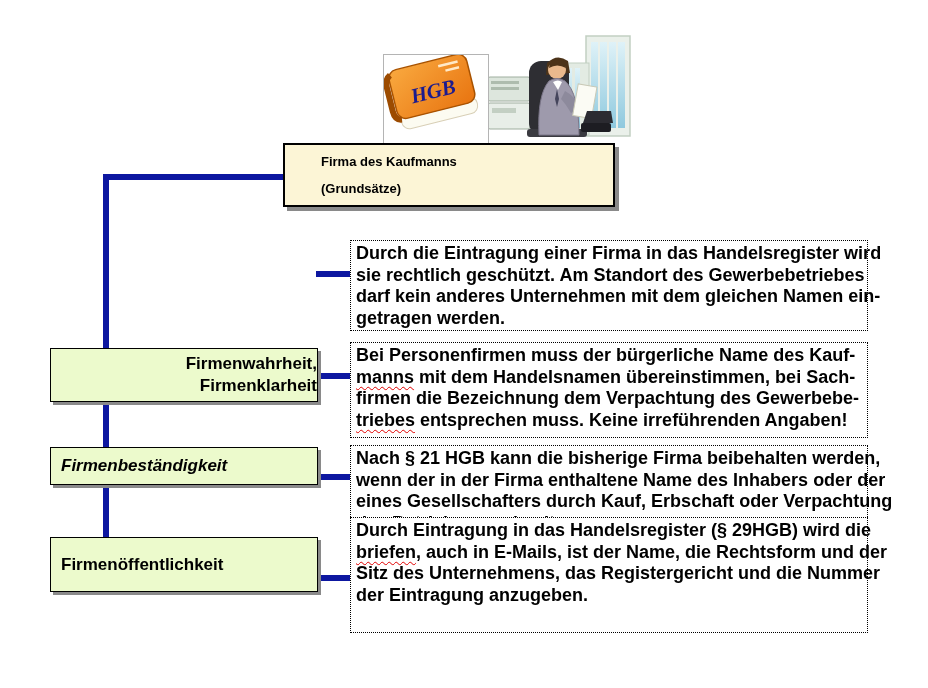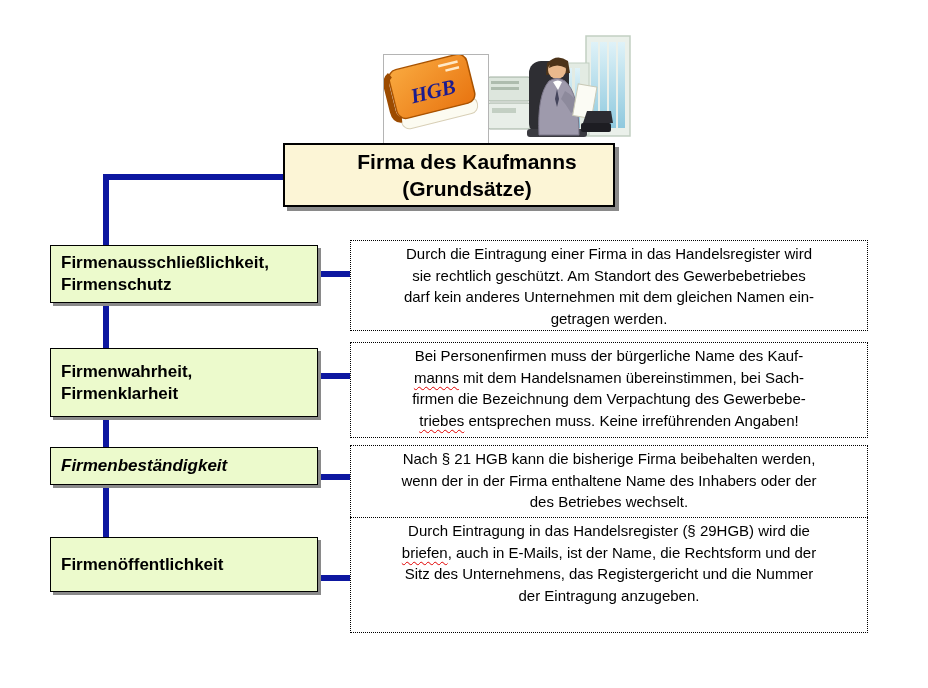--- a/index.html
+++ b/index.html
@@ -16,39 +16,39 @@
   }
   .scene{left:487px;top:33px;width:146px;height:111px;z-index:2;}
 
   
   .title-box{
     left:283px;top:143px;width:332px;height:64px;background:#fcf5d6;
     border:2px solid #000;box-shadow:4px 4px 0 #8a8a8a;z-index:5;
     box-sizing:border-box;display:flex;flex-direction:column;justify-content:center;
     padding-left:36px;
   }
-  .title-box div{font-size:21px;font-weight:bold;line-height:27px;white-space:nowrap;text-align:center;}
+  .title-box div{font-size:13px;font-weight:bold;line-height:27px;white-space:nowrap;}
 
   
   .conn{background:#0d17a0;z-index:1;}
 
   
   .cat{
     left:50px;width:268px;background:#ecfacc;border:1.5px solid #000;
     box-shadow:3px 3px 0 #8a8a8a;z-index:2;box-sizing:border-box;
     display:flex;flex-direction:column;justify-content:center;padding-left:10px;
   }
   .cat div{font-size:17px;font-weight:bold;line-height:22px;white-space:nowrap;}
 
   
   .desc{
     left:350px;width:518px;background:#ffffff;border:1.5px dotted #000;
     z-index:2;box-sizing:border-box;padding:2px 5px;
   }
-  .desc .dline{font-size:15px;font-weight:normal;line-height:21.5px;white-space:nowrap;text-align:center;}
+  .desc .dline{font-size:18px;font-weight:bold;line-height:21.5px;white-space:nowrap;}
   .sq{
     text-decoration:underline;text-decoration-style:wavy;
     text-decoration-color:#e00000;text-decoration-thickness:1px;
     text-underline-offset:3px;
   }
 </style>
 </head>
 <body>
 
 <div id="canvas">
@@ -122,25 +122,21 @@
   <div class="abs conn" style="left:316px;top:271px;width:36px;height:6px;"></div>
   <div class="abs conn" style="left:316px;top:373px;width:36px;height:6px;"></div>
   <div class="abs conn" style="left:316px;top:474px;width:36px;height:6px;"></div>
   <div class="abs conn" style="left:316px;top:575px;width:36px;height:6px;"></div>
 
   <div class="abs title-box">
     <div>Firma des Kaufmanns</div>
     <div>(Grundsätze)</div>
   </div>
 
-  <div class="abs cat" style="top:245px;height:58px;">
-    <div>Firmenausschließlichkeit,</div>
-    <div>Firmenschutz</div>
-  </div>
-  <div class="abs cat" style="top:348px;height:69px;">
+  <div class="abs cat" style="top:348px;height:54px;align-items:flex-end;">
     <div>Firmenwahrheit,</div>
     <div>Firmenklarheit</div>
   </div>
   <div class="abs cat" style="top:447px;height:38px;font-style:italic;">
     <div>Firmenbeständigkeit</div>
   </div>
   <div class="abs cat" style="top:537px;height:55px;">
     <div>Firmenöffentlichkeit</div>
   </div>
 
@@ -154,20 +150,21 @@
   <div class="abs desc" style="top:342px;height:96px;">
     <div class="dline"><span>Bei Personenfirmen muss der bürgerliche Name des Kauf-</span></div>
     <div class="dline"><span class="sq">manns</span><span> mit dem Handelsnamen übereinstimmen, bei Sach-</span></div>
     <div class="dline"><span>firmen die Bezeichnung dem Verpachtung des Gewerbebe-</span></div>
     <div class="dline"><span class="sq">triebes</span><span> entsprechen muss. Keine irreführenden Angaben!</span></div>
   </div>
 
   <div class="abs desc" style="top:445px;height:94px;">
     <div class="dline"><span>Nach § 21 HGB kann die bisherige Firma beibehalten werden,</span></div>
     <div class="dline"><span>wenn der in der Firma enthaltene Name des Inhabers oder der</span></div>
+    <div class="dline"><span>eines Gesellschafters durch Kauf, Erbschaft oder Verpachtung</span></div>
     <div class="dline"><span>des Betriebes wechselt.</span></div>
   </div>
 
   <div class="abs desc" style="top:517px;height:116px;">
     <div class="dline"><span>Durch Eintragung in das Handelsregister (§ 29HGB) wird die</span></div>
     <div class="dline"><span class="sq">briefen</span><span>, auch in E-Mails, ist der Name, die Rechtsform und der</span></div>
     <div class="dline"><span>Sitz des Unternehmens,  das Registergericht und die Nummer</span></div>
     <div class="dline"><span>der Eintragung anzugeben.</span></div>
   </div>
 

